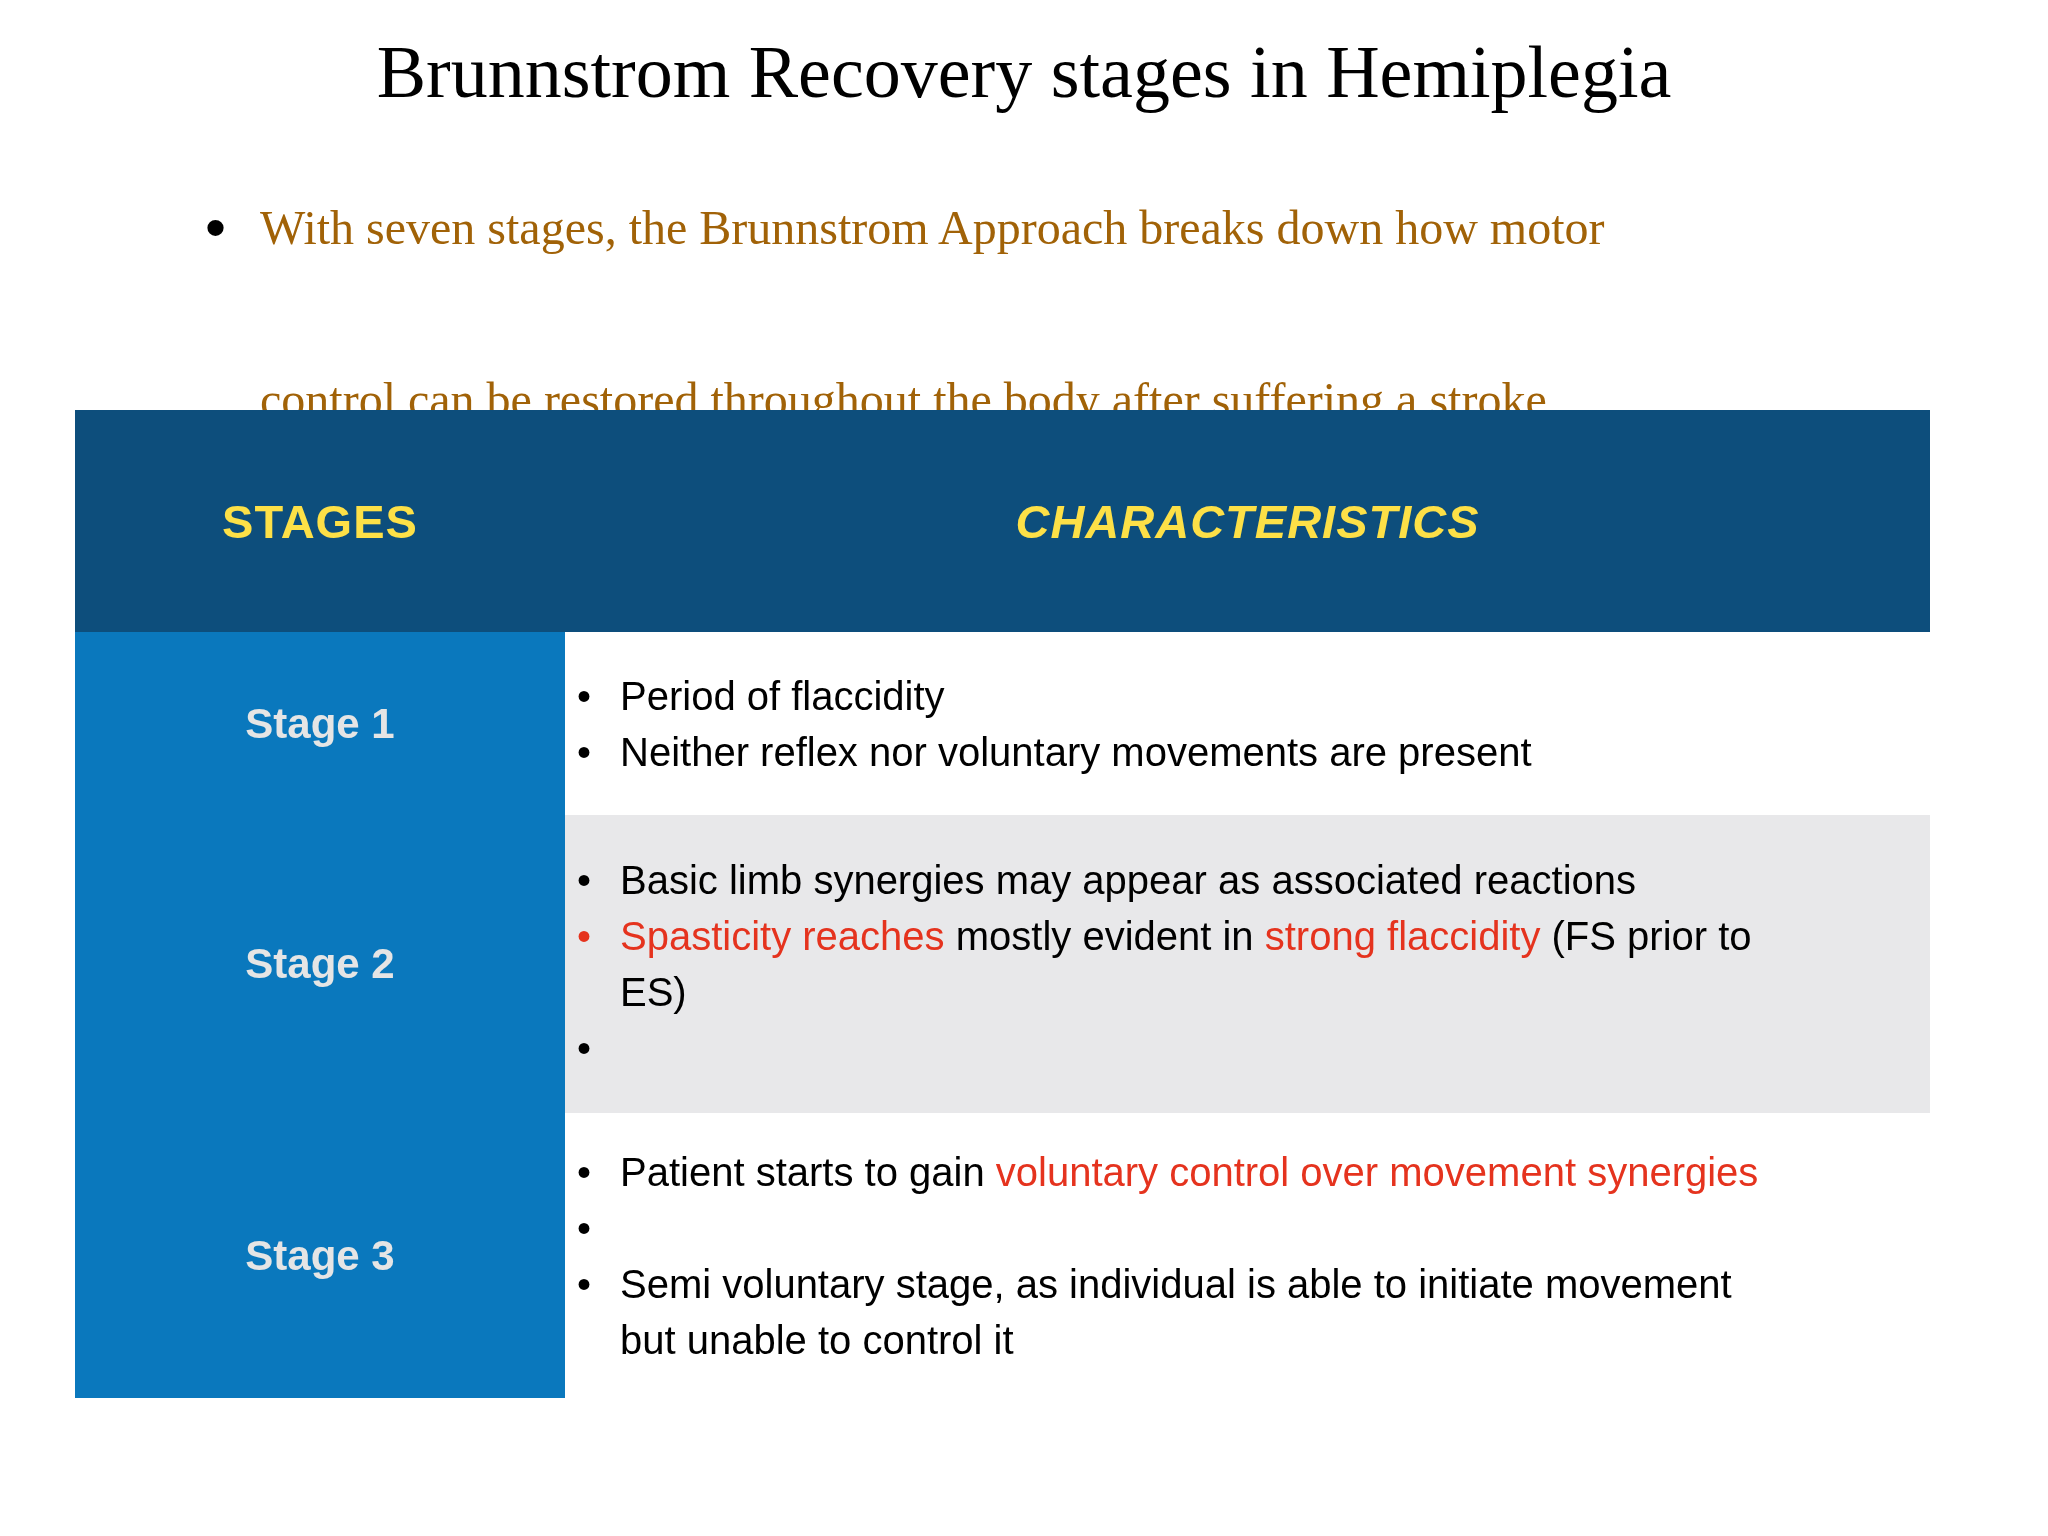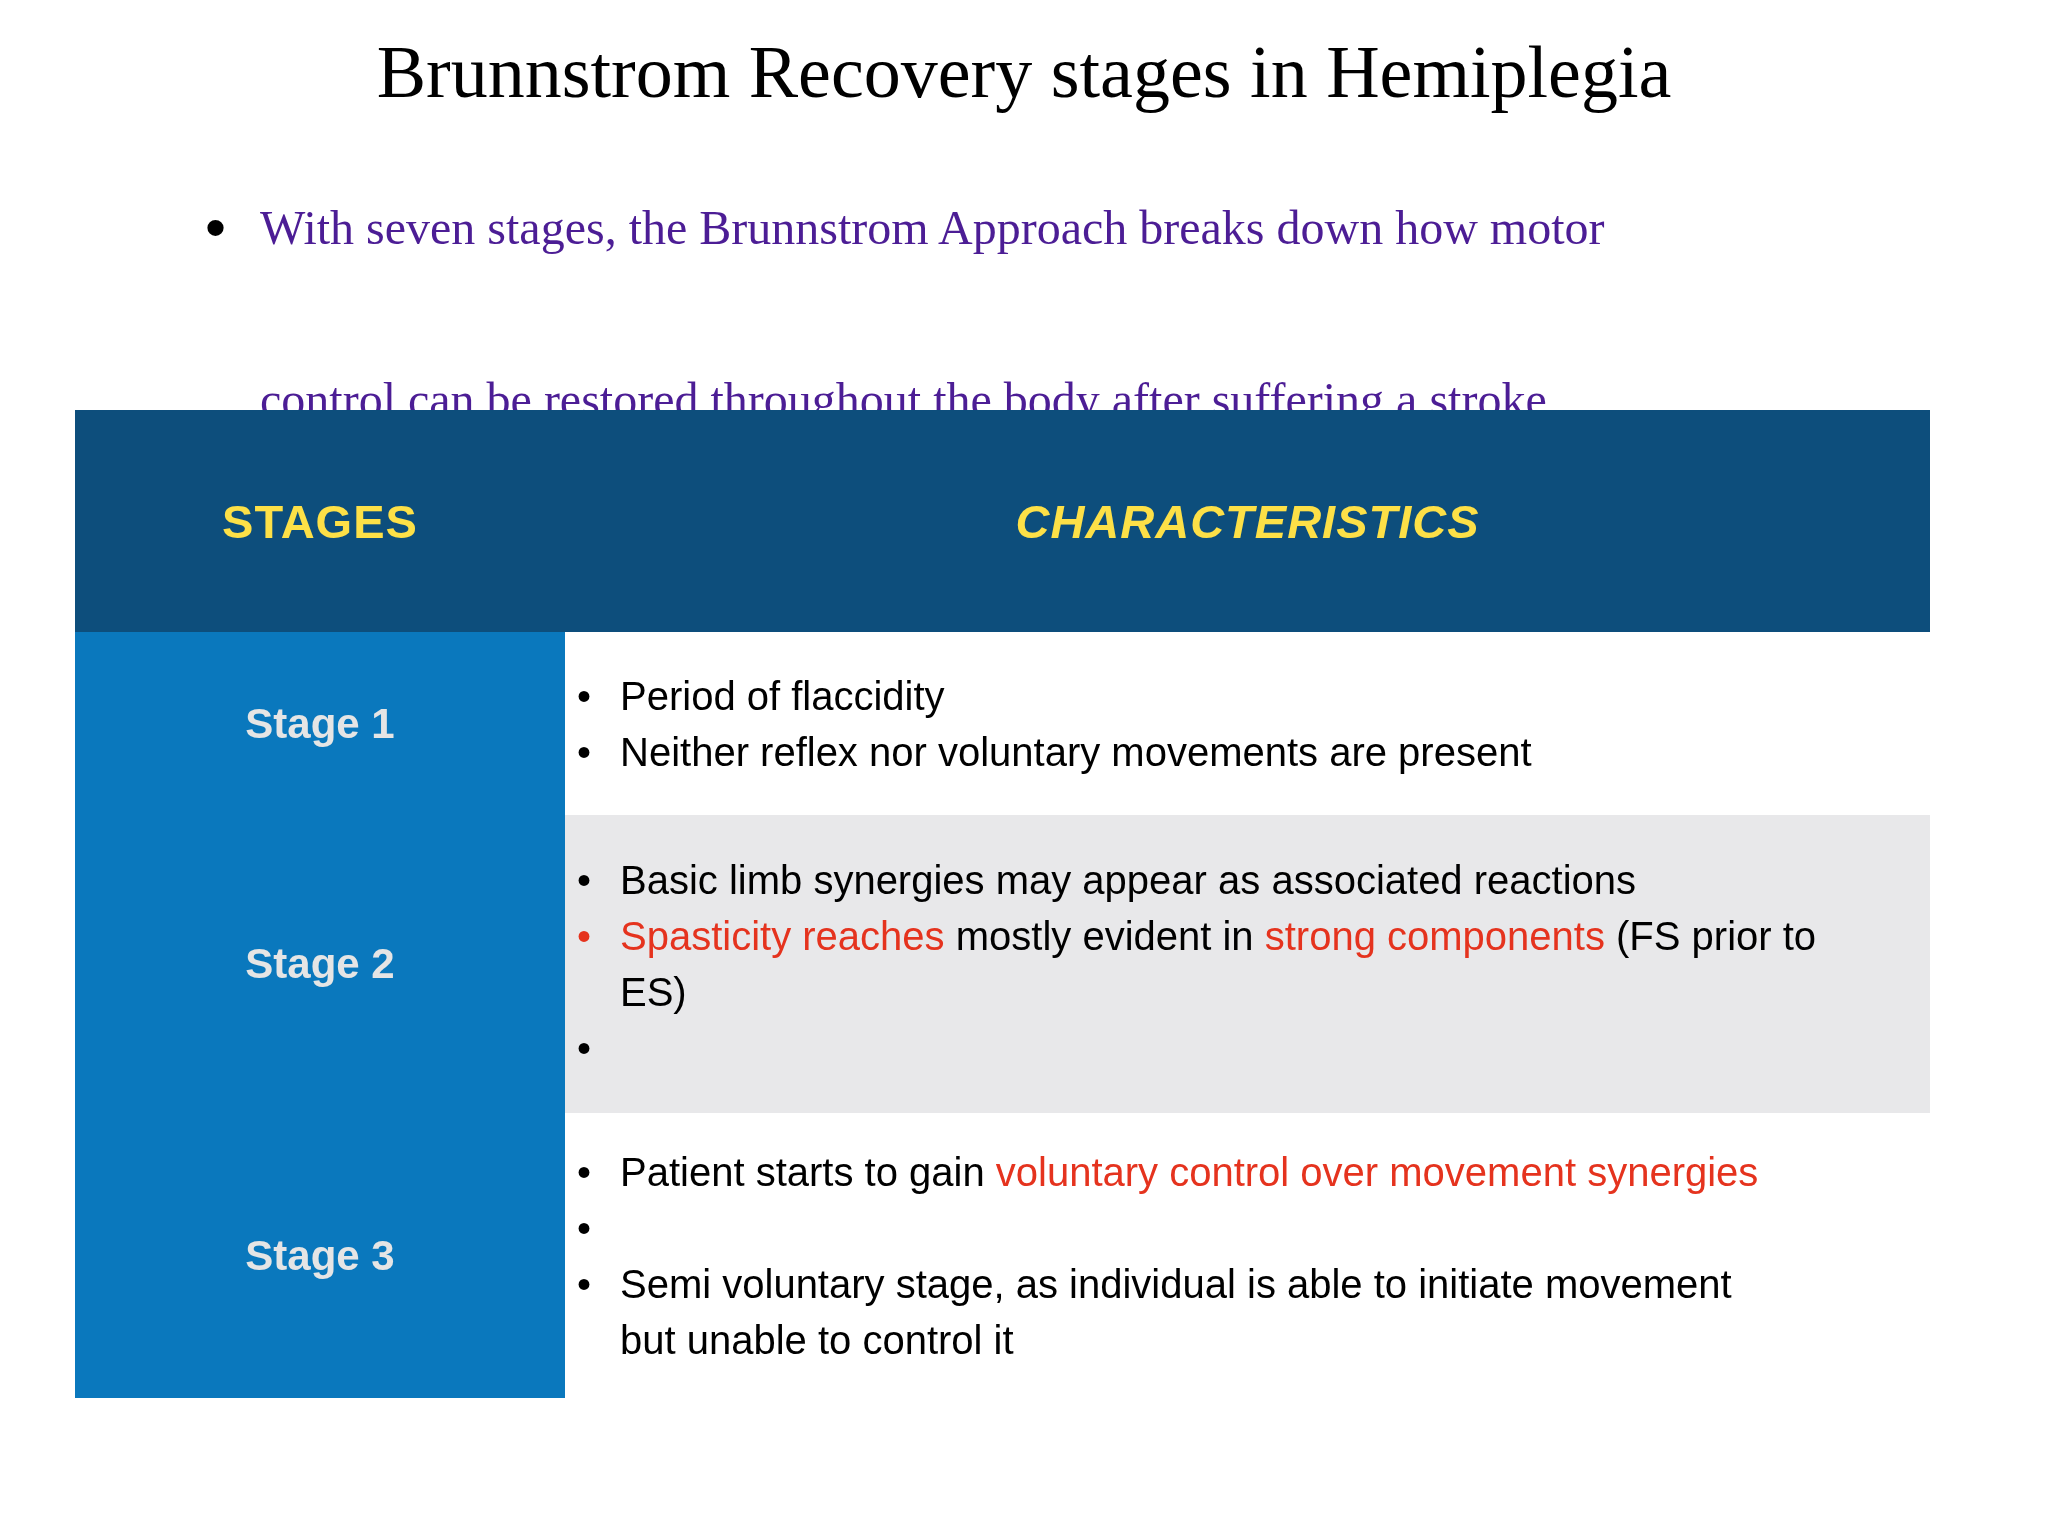--- a/index.html
+++ b/index.html
@@ -38,21 +38,21 @@
     flex: none;
     font-size: 60px;
     line-height: 172px;
     color: #000;
   }
   .intro-text {
     margin: 0;
     font-family: "Liberation Serif", serif;
     font-size: 48px;
     line-height: 172px;
-    color: #4c1d95;
+    color: #a16207;
     white-space: pre;
   }
 
   
   .table {
     position: absolute;
     left: 75px; top: 410px;
     width: 1855px;
     z-index: 2;
   }
@@ -142,21 +142,21 @@
         </div>
         <div class="tr">
           <div class="stage-cell">Stage 2</div>
           <div class="char-cell">
             <div class="bullet-line">
               <span class="marker">•</span>
               <span class="btext"><span>Basic limb synergies may appear as associated reactions</span></span>
             </div>
             <div class="bullet-line">
               <span class="marker red">•</span>
-              <span class="btext"><span class="red">Spasticity reaches</span><span> mostly evident in </span><span class="red">strong components</span><span> (FS prior to
+              <span class="btext"><span class="red">Spasticity reaches</span><span> mostly evident in </span><span class="red">strong flaccidity</span><span> (FS prior to
 ES)</span></span>
             </div>
             <div class="bullet-line">
               <span class="marker">•</span>
             </div>
           </div>
         </div>
         <div class="tr">
           <div class="stage-cell">Stage 3</div>
           <div class="char-cell">

